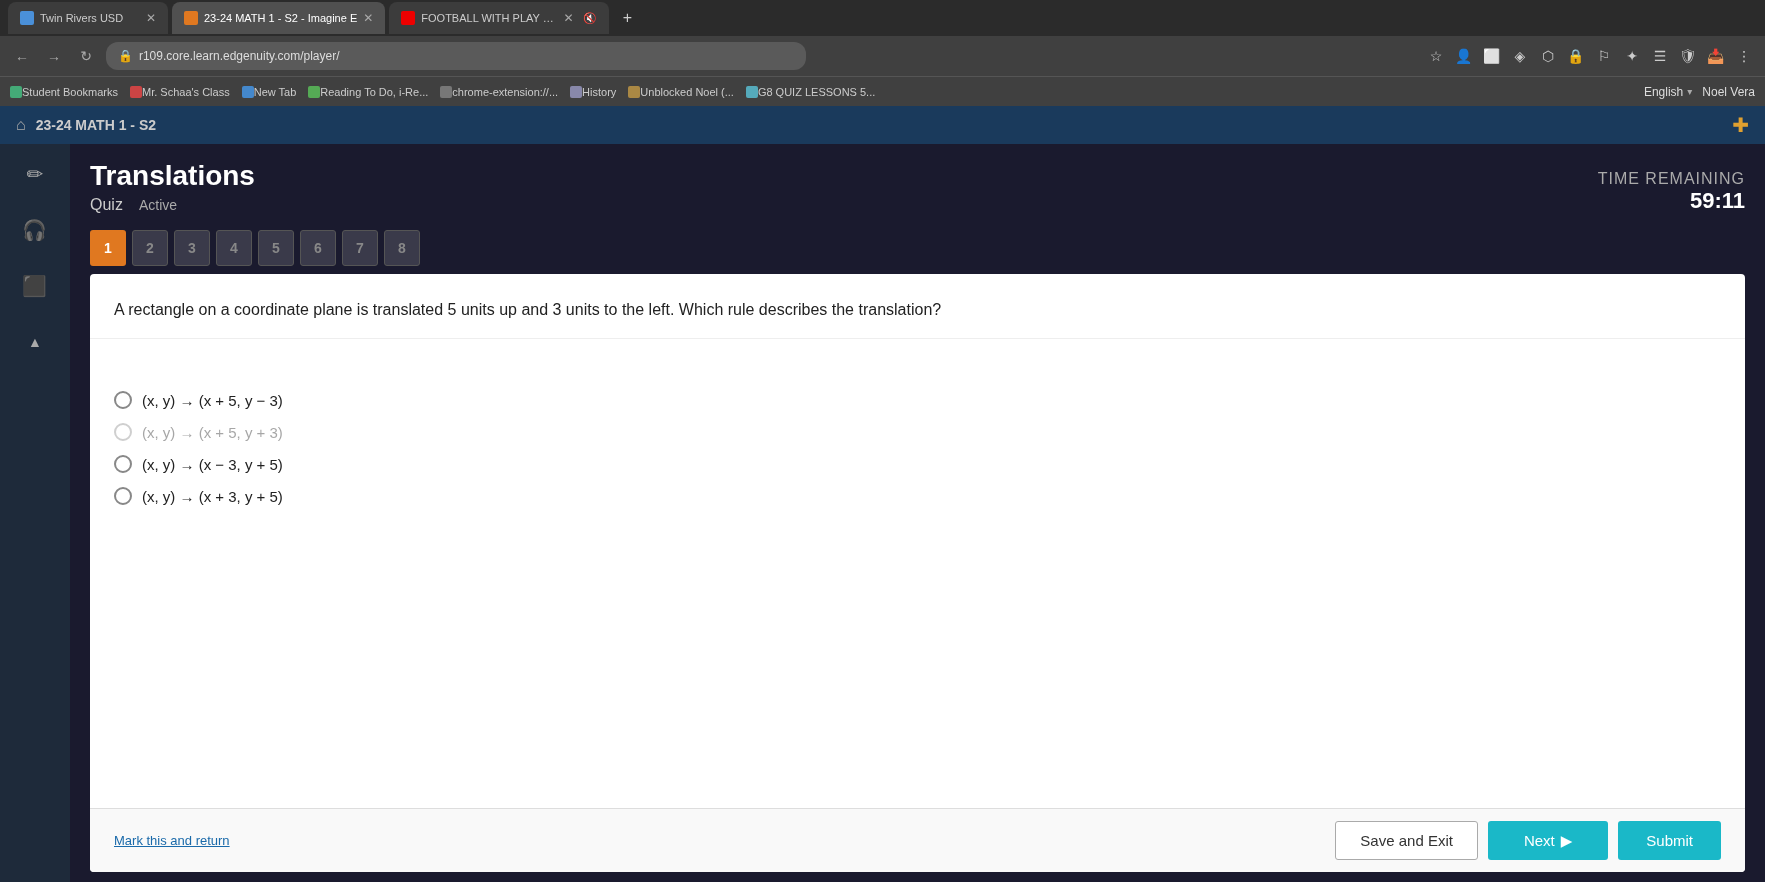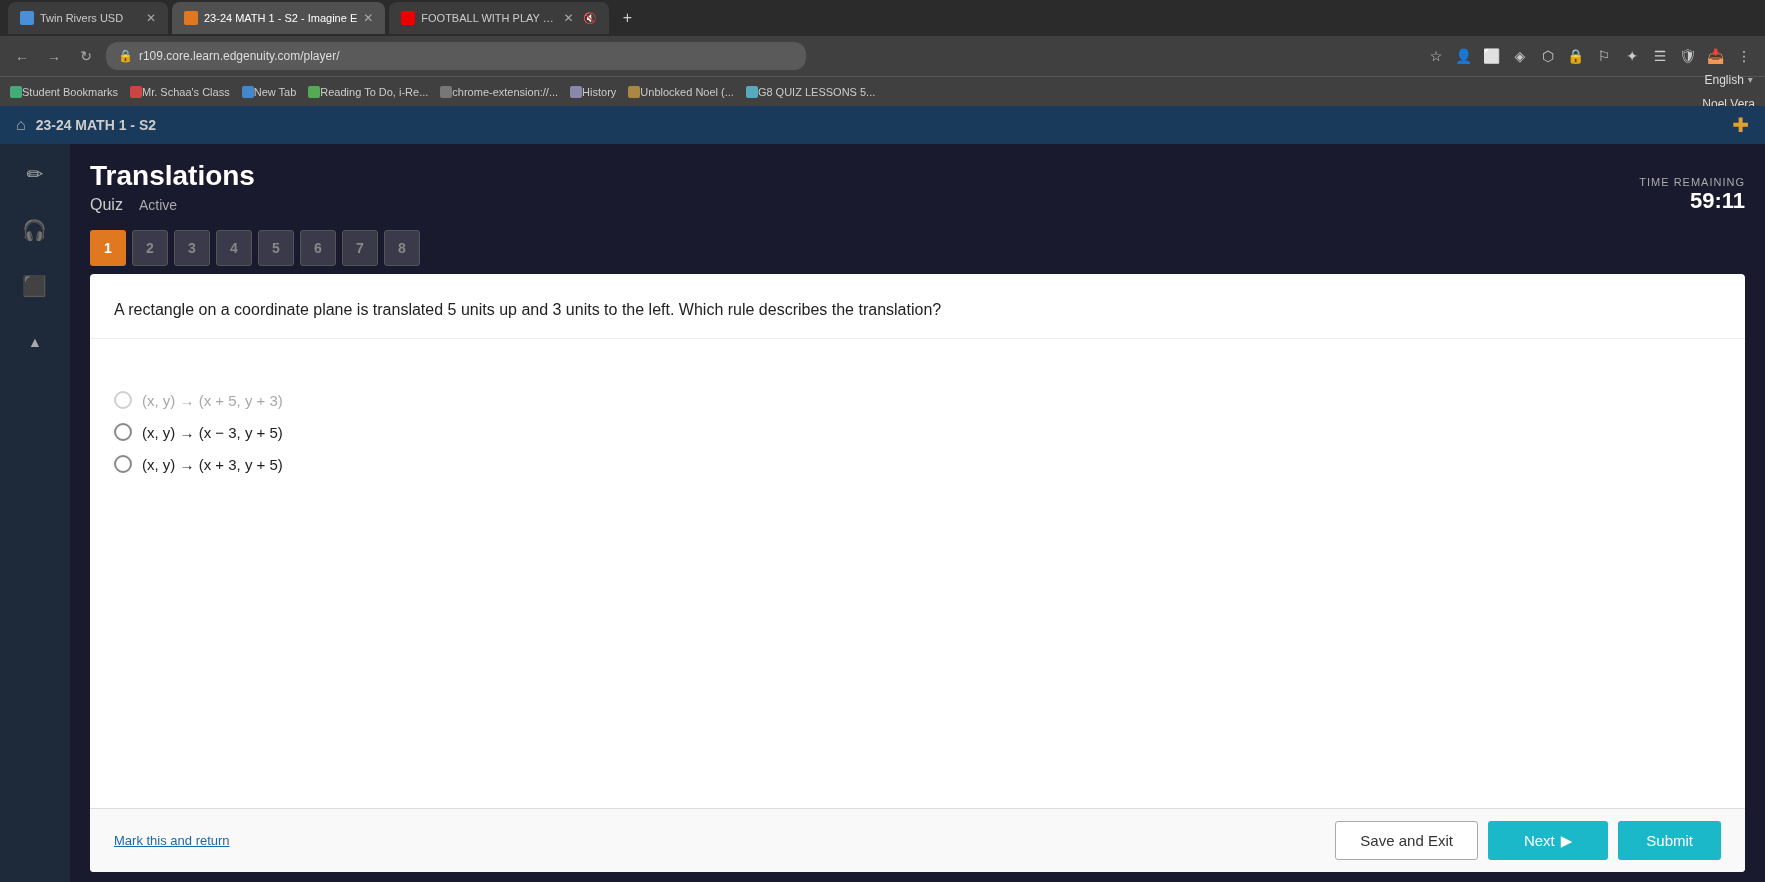--- a/index.html
+++ b/index.html
@@ -261,21 +261,21 @@
       color: #aaa;
       font-size: 14px;
     }
 
     .timer-area {
       margin-left: auto;
       text-align: right;
     }
 
     .timer-label {
-      font-size: 11px;
+      font-size: 16px;
       color: #aaa;
       text-transform: uppercase;
       letter-spacing: 1px;
     }
 
     .timer-value {
       font-size: 22px;
       color: #fff;
       font-weight: bold;
     }
@@ -509,21 +509,21 @@
       <span>History</span>
     </div>
     <div class="bookmark-item">
       <div class="bk-icon" style="background:#a84;"></div>
       <span>Unblocked Noel (...</span>
     </div>
     <div class="bookmark-item">
       <div class="bk-icon" style="background:#5ab;"></div>
       <span>G8 QUIZ LESSONS 5...</span>
     </div>
-    <div style="margin-left:auto;display:flex;align-items:center;gap:10px;flex-direction:column;">
+    <div style="margin-left:auto;display:flex;align-items:flex-start;gap:10px;">
       <div class="lang-selector">
         <span style="font-size:12px;color:#ddd;">English</span>
         <span style="font-size:10px;color:#aaa;">▾</span>
       </div>
       <span style="font-size:12px;color:#ddd;">Noel Vera</span>
     </div>
   </div>
 </div>
 
 <div class="app-container">
@@ -573,20 +573,24 @@
       </div>
 
       <div class="quiz-card">
 
         <div class="question-area">
           <p class="question-text">A rectangle on a coordinate plane is translated 5 units up and 3 units to the left. Which rule describes the translation?</p>
         </div>
 
         <div class="answers-area">
 
+          <div class="answer-option">
+            <div class="radio-circle"></div>
+            <span class="answer-text">(x, y) → (x + 5, y − 3)</span>
+          </div>
 
           <div class="answer-option disabled">
             <div class="radio-circle"></div>
             <span class="answer-text">(x, y) → (x + 5, y + 3)</span>
           </div>
 
           <div class="answer-option">
             <div class="radio-circle"></div>
             <span class="answer-text">(x, y) → (x − 3, y + 5)</span>
           </div>

